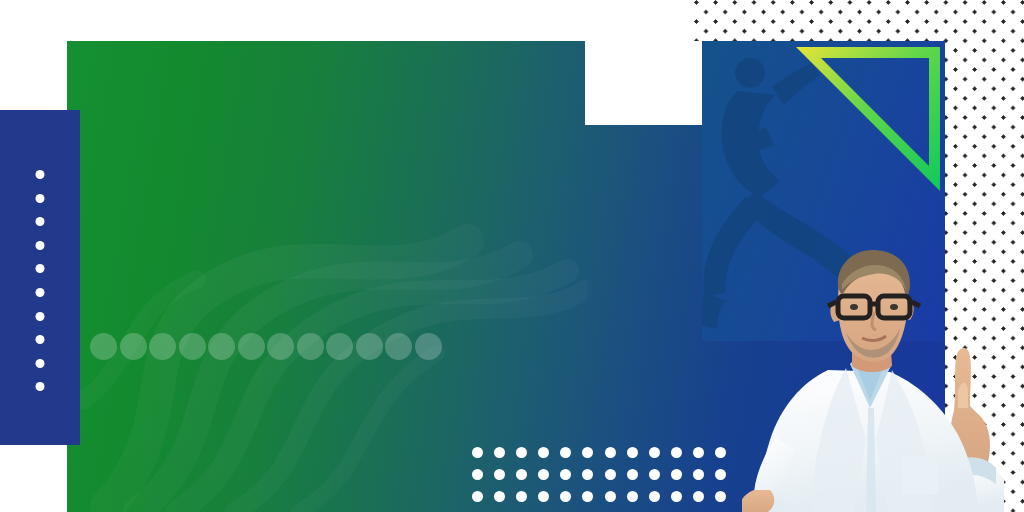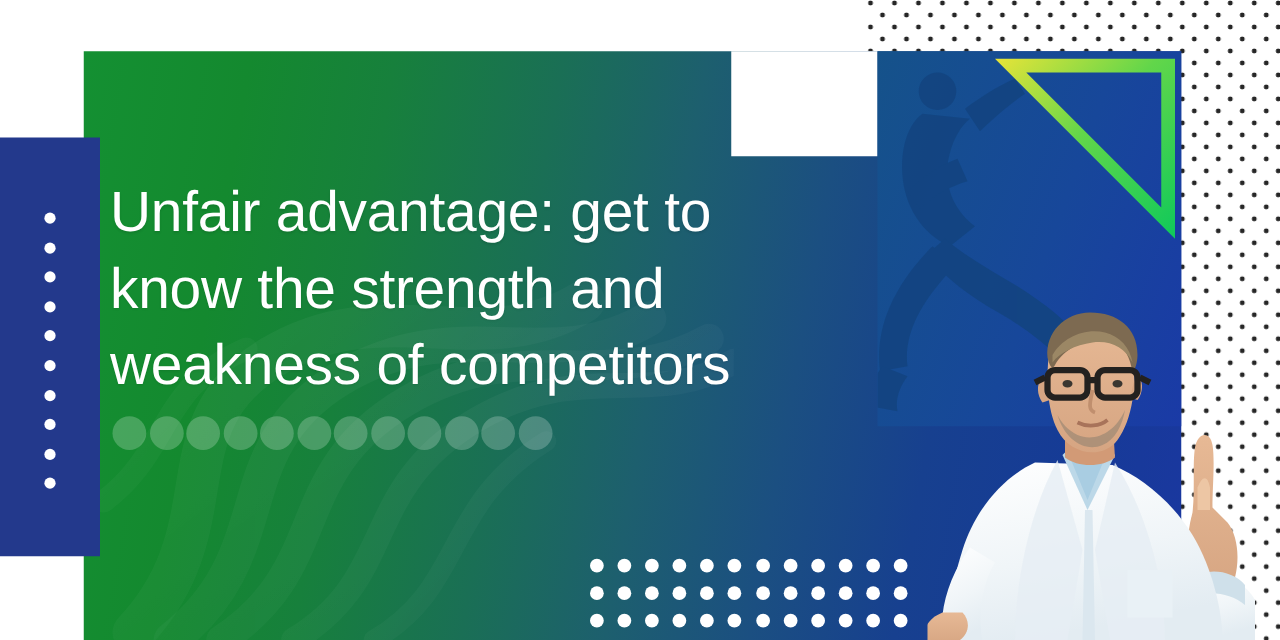--- a/index.html
+++ b/index.html
@@ -159,23 +159,20 @@
       <i></i>
       <i></i>
       <i></i>
       <i></i>
       <i></i>
       <i></i>
       <i></i>
     </div>
   </div>
 
-  <div class="headline">Unfair advantage: get to
-know the strength and
-weakness of competitors</div>
 
   <div class="circle-row">
     <i></i>
     <i></i>
     <i></i>
     <i></i>
     <i></i>
     <i></i>
     <i></i>
     <i></i>

